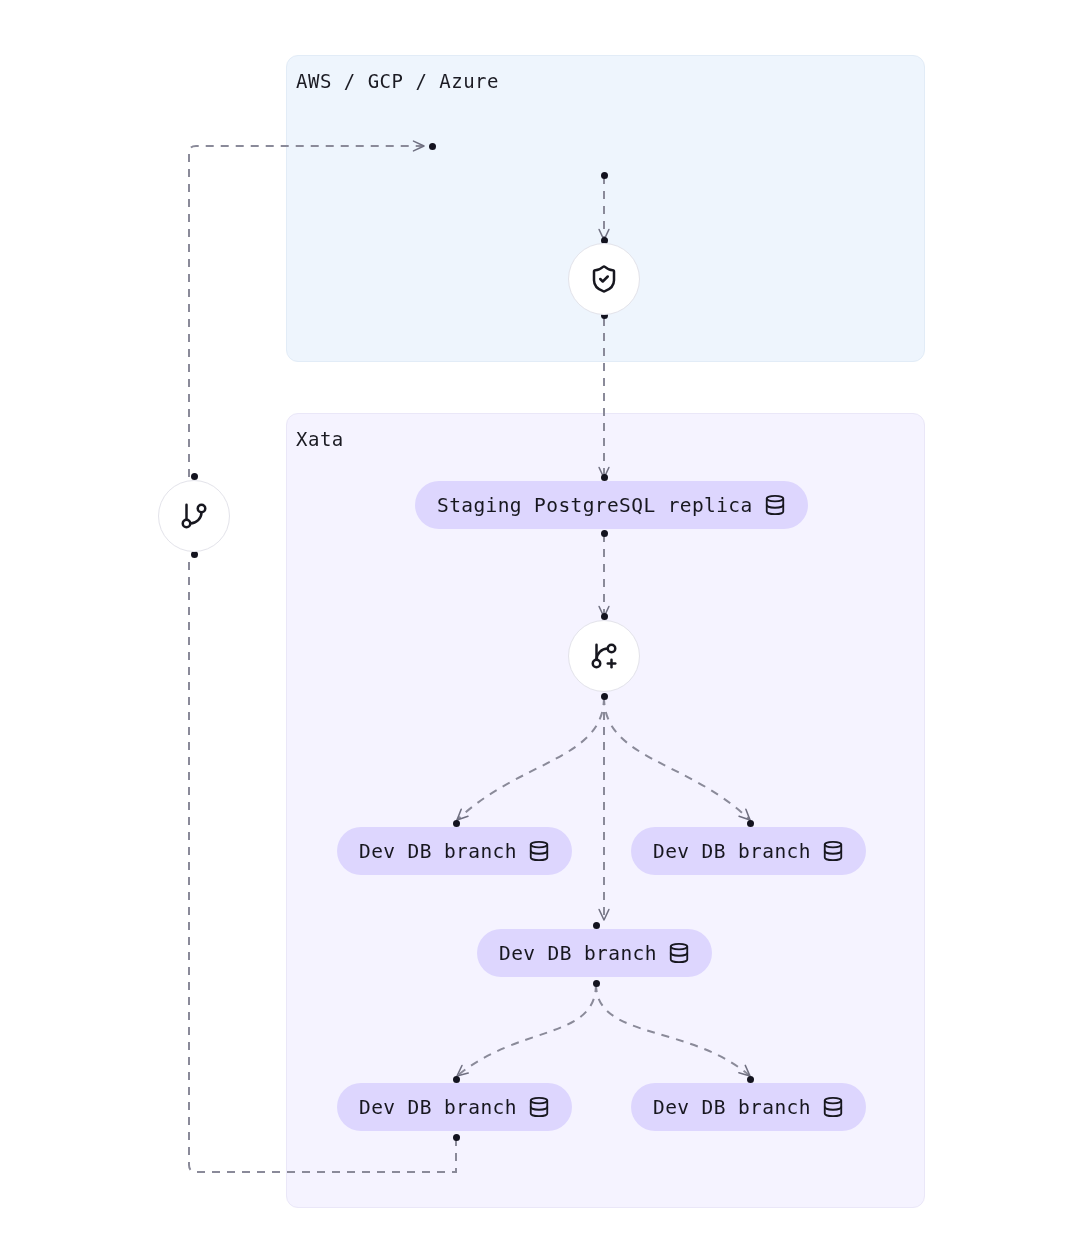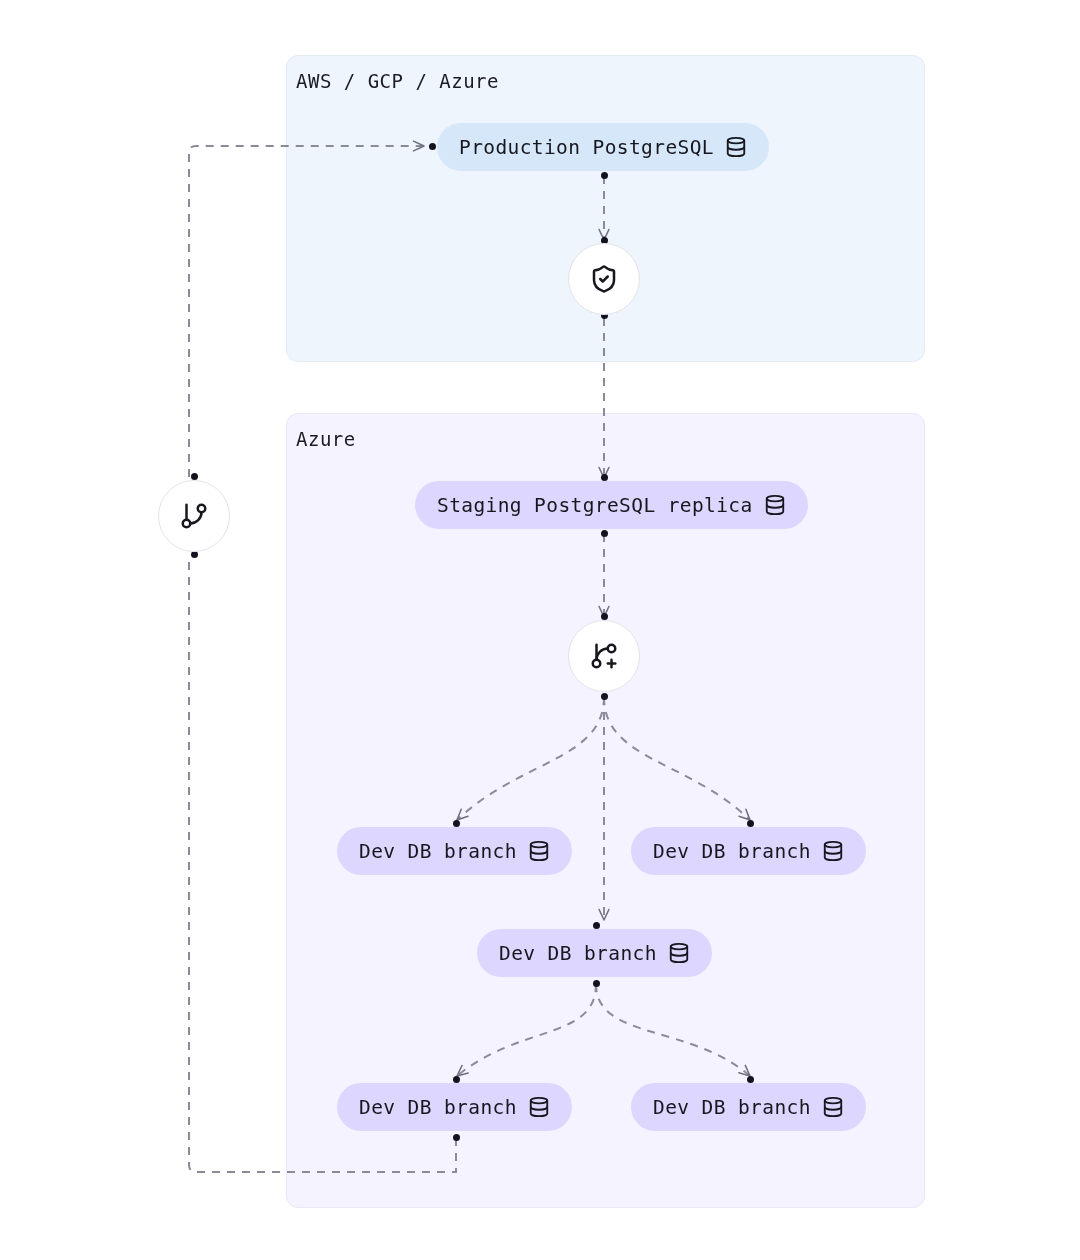--- a/index.html
+++ b/index.html
@@ -103,21 +103,21 @@
 </style>
 </head>
 <body>
 
 <div id="canvas">
 
   <div class="panel" id="panel-cloud"></div>
   <div class="panel" id="panel-xata"></div>
 
   <div class="panel-label" id="label-cloud">AWS / GCP / Azure</div>
-  <div class="panel-label" id="label-xata">Azure</div>
+  <div class="panel-label" id="label-xata">Xata</div>
 
   <svg class="edge-layer" viewBox="0 0 1080 1260" width="1080" height="1260">
     <defs>
       <marker id="arw" viewBox="0 0 10 10" refX="8.5" refY="5" markerWidth="7" markerHeight="7" orient="auto-start-reverse">
         <path d="M 1 1.5 L 8.5 5 L 1 8.5" fill="none" stroke="#6f6f80" stroke-width="1.1" stroke-linecap="round" stroke-linejoin="round"></path>
       </marker>
     </defs>
     <g fill="none" stroke="#8a8a99" stroke-width="2" stroke-dasharray="8 7" stroke-linecap="butt">
 
       <path d="M 456,1138 L 456,1172 L 196,1172 Q 189,1172 189,1165 L 189,555"></path>
@@ -149,28 +149,20 @@
   <div class="dot" style="left:746.5px;  top:820px;"></div>
   <div class="dot" style="left:592.5px;  top:922px;"></div>
   <div class="dot" style="left:592.5px;  top:980px;"></div>
   <div class="dot" style="left:452.5px;  top:1076px;"></div>
   <div class="dot" style="left:746.5px;  top:1076px;"></div>
   <div class="dot" style="left:452.5px;  top:1134px;"></div>
   <div class="dot" style="left:190.5px;  top:473px;"></div>
   <div class="dot" style="left:190.5px;  top:551px;"></div>
   <div class="dot" style="left:429px;    top:143px;"></div>
 
-  <div class="node blue" style="left:437px; top:123px;">
-    <span>Production PostgreSQL</span>
-    <svg class="db-icon" width="22" height="22" viewBox="0 0 24 24" fill="none" stroke="#17171f" stroke-width="2" stroke-linecap="round" stroke-linejoin="round">
-      <ellipse cx="12" cy="5" rx="9" ry="3"></ellipse>
-      <path d="M3 5v14c0 1.66 4.03 3 9 3s9-1.34 9-3V5"></path>
-      <path d="M3 12c0 1.66 4.03 3 9 3s9-1.34 9-3"></path>
-    </svg>
-  </div>
 
   <div class="node purple" style="left:415px; top:481px;">
     <span>Staging PostgreSQL replica</span>
     <svg class="db-icon" width="22" height="22" viewBox="0 0 24 24" fill="none" stroke="#17171f" stroke-width="2" stroke-linecap="round" stroke-linejoin="round">
       <ellipse cx="12" cy="5" rx="9" ry="3"></ellipse>
       <path d="M3 5v14c0 1.66 4.03 3 9 3s9-1.34 9-3V5"></path>
       <path d="M3 12c0 1.66 4.03 3 9 3s9-1.34 9-3"></path>
     </svg>
   </div>
 

